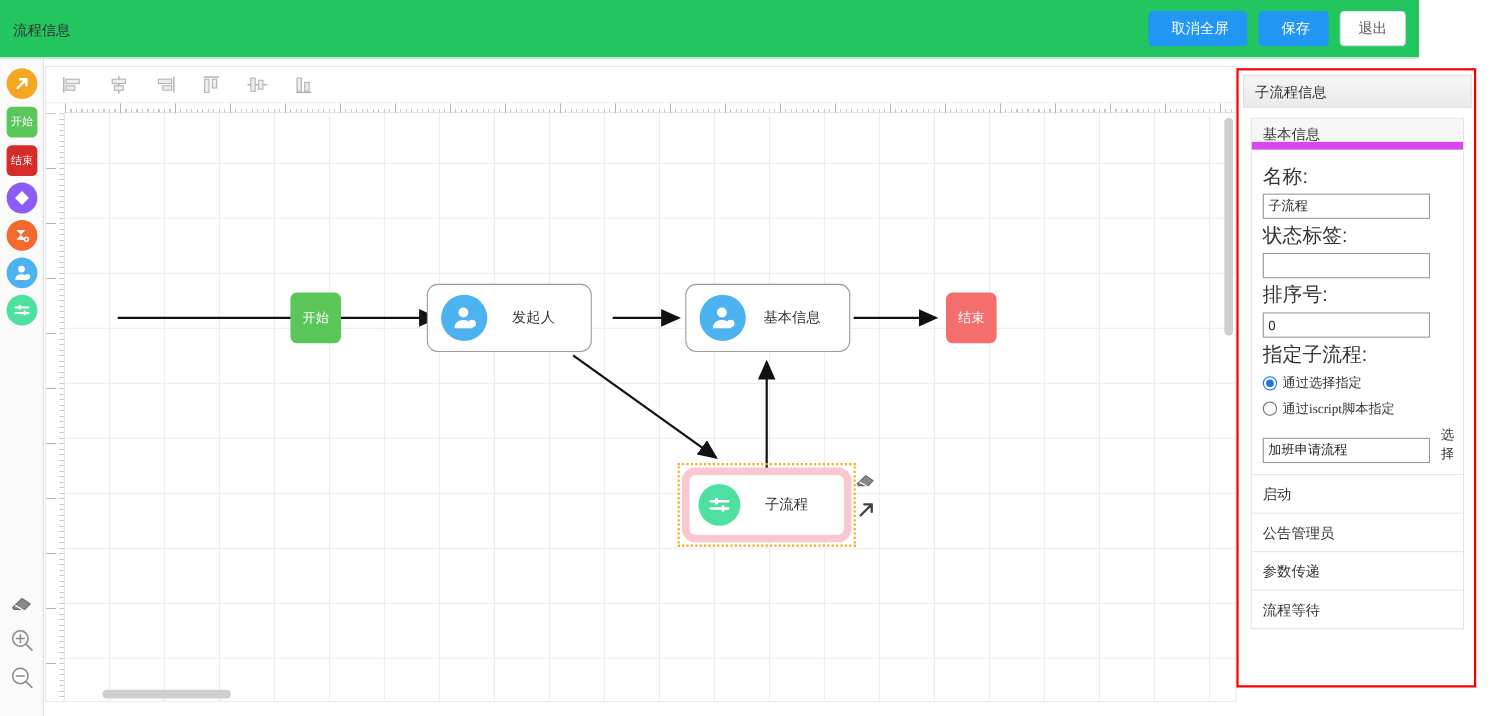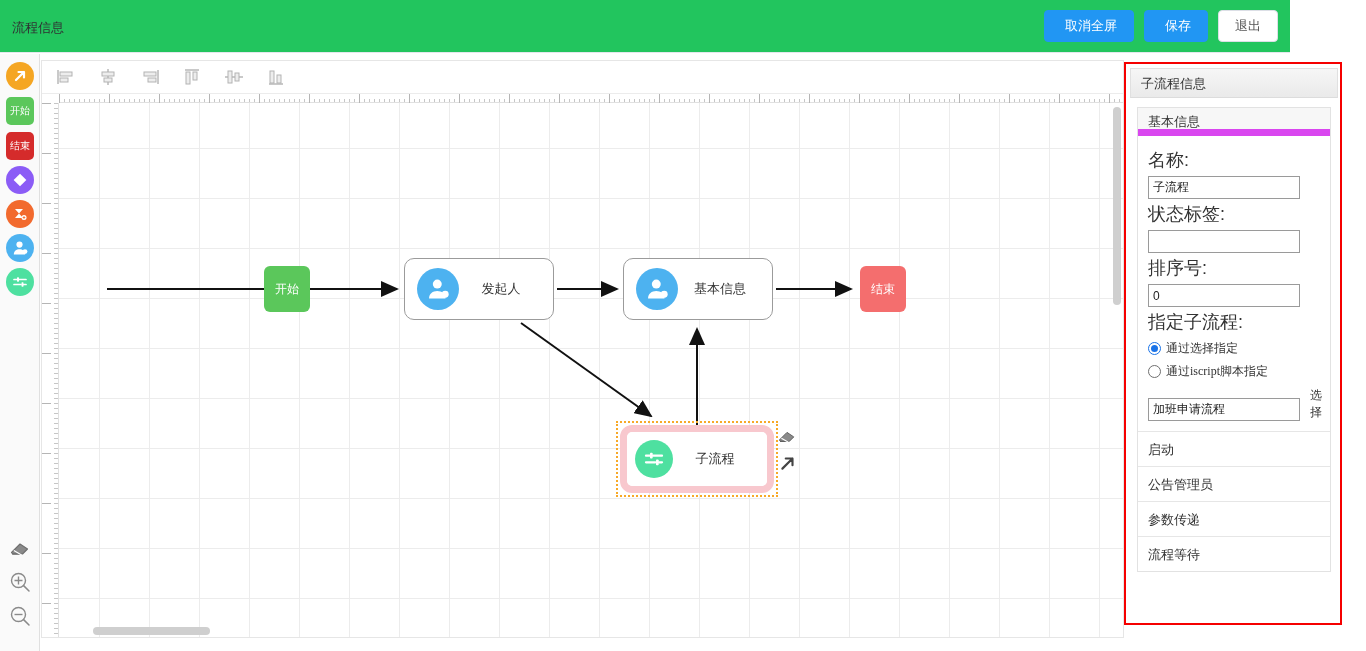--- a/index.html
+++ b/index.html
@@ -355,21 +355,21 @@
       <line x1="498" y1="186" x2="558" y2="186" stroke="#111" stroke-width="2" marker-end="url(#ah)"></line>
       <line x1="717" y1="186" x2="792" y2="186" stroke="#111" stroke-width="2" marker-end="url(#ah)"></line>
       <line x1="462" y1="220" x2="592" y2="313" stroke="#111" stroke-width="2" marker-end="url(#ah)"></line>
       <line x1="638" y1="355" x2="638" y2="226" stroke="#111" stroke-width="2" marker-end="url(#ah)"></line>
     </svg>
 
     <div class="node term-node" style="left:205px;top:163px;background:#5bc75b;">
       <span>开始</span>
     </div>
 
-    <div class="node task-node" style="left:345px;top:155px;">
+    <div class="node task-node" style="left:329px;top:155px;">
       <span class="avatar" style="background:#4db2f0;">
         <svg width="26" height="26" viewBox="0 0 18 18">
           <circle cx="8.5" cy="5.6" r="3.1" fill="#fff"></circle>
           <path d="M2.8 15.5c0-3.3 2.6-5.2 5.7-5.2s5.7 1.9 5.7 5.2z" fill="#fff"></path>
           <circle cx="14" cy="12.6" r="2.4" fill="#fff"></circle>
         </svg>
       </span>
       <span class="lbl">发起人</span>
     </div>
 

